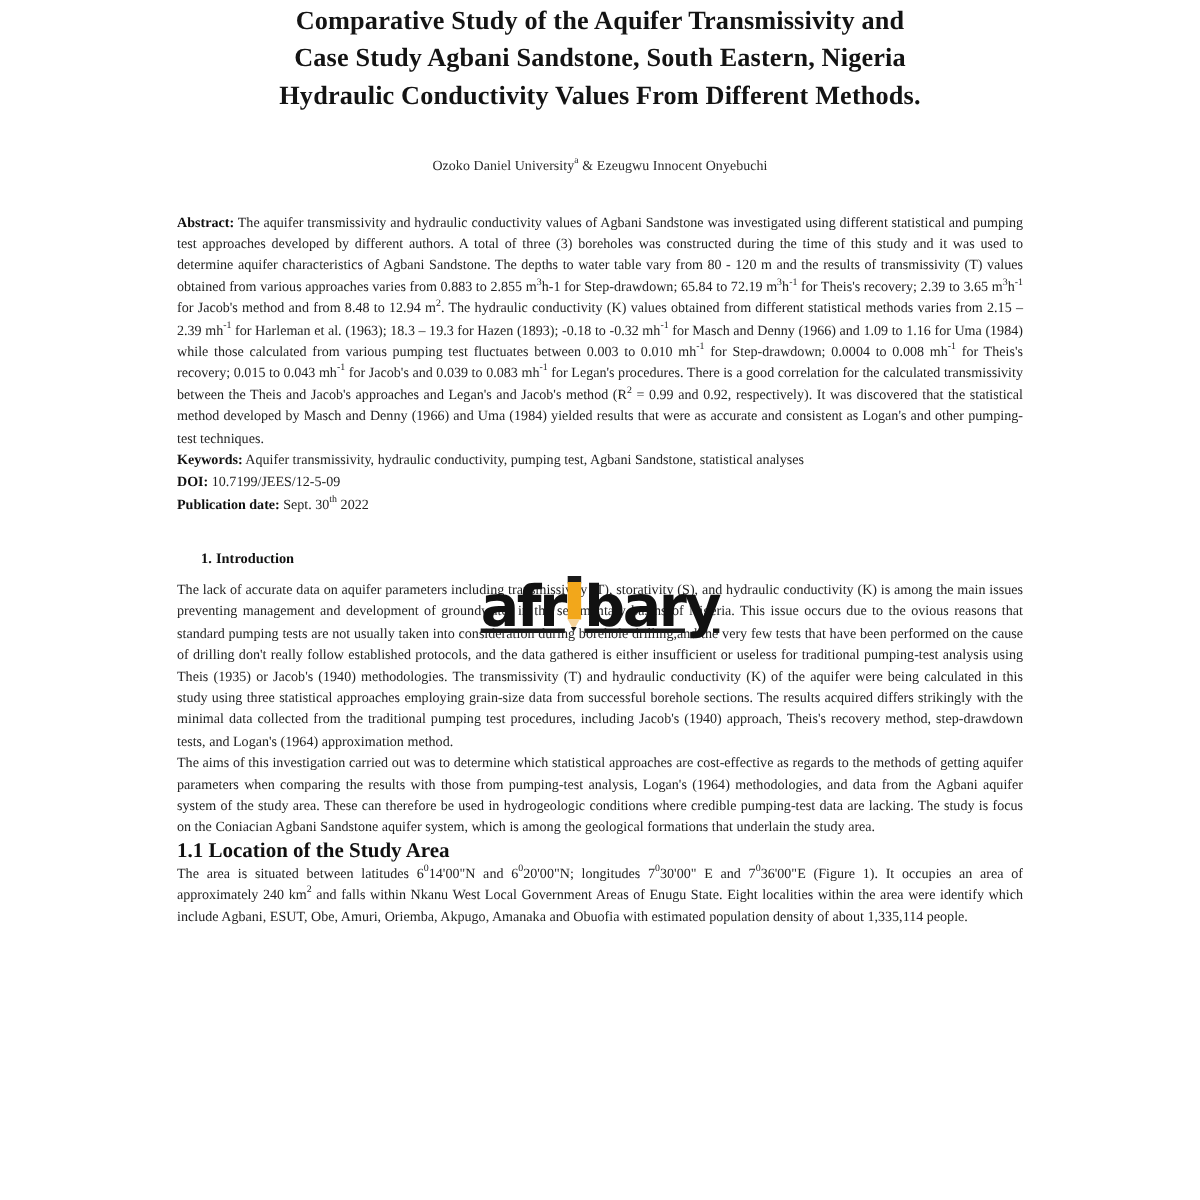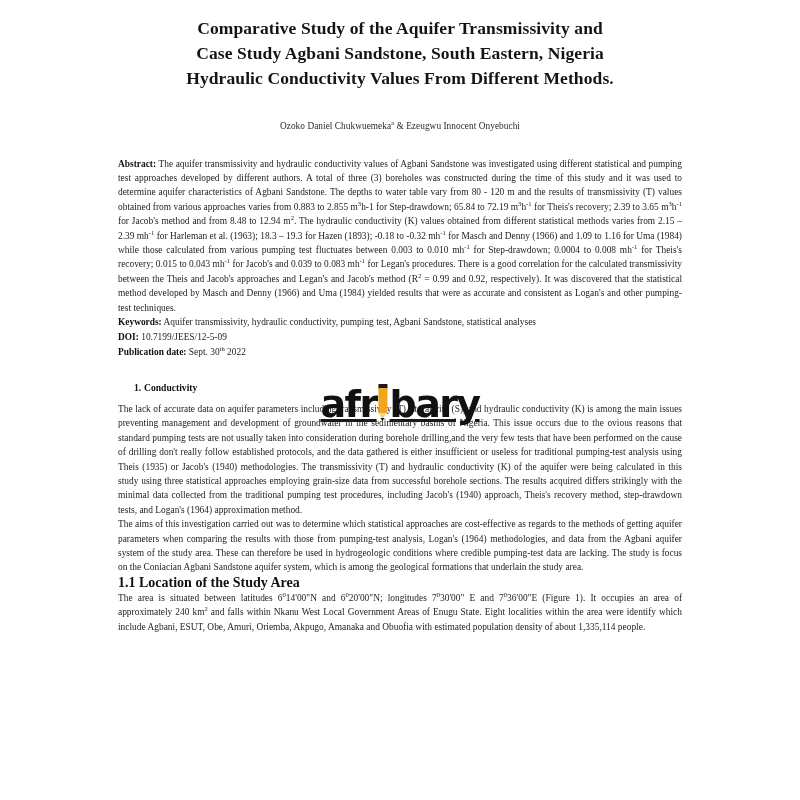--- a/index.html
+++ b/index.html
@@ -31,21 +31,21 @@
     text-align: center;
   }
   .title-line {
     font-family: "Liberation Serif", "DejaVu Serif", serif;
     font-weight: bold;
     font-size: 17.5px;
     line-height: 25px;
     letter-spacing: 0.1px;
     color: #141414;
   }
-  .title-block .title-line:first-child { padding-top: 16px; }
+  .title-block .title-line:first-child { padding-top: 1px; }
 
   
   .authors-block {
     margin-top: 28px;
     padding: 0 100px;
     text-align: center;
     font-size: 9.3px;
     line-height: 15.5px;
     color: #2a2a2a;
   }
@@ -161,36 +161,36 @@
 
 <div id="page">
 
   <div class="title-block">
     <div class="title-line">Comparative Study of the Aquifer Transmissivity and</div>
     <div class="title-line">Case Study Agbani Sandstone, South Eastern, Nigeria</div>
     <div class="title-line">Hydraulic Conductivity Values From Different Methods.</div>
   </div>
 
   <div class="authors-block">
-    <div class="authors-names"><span>Ozoko Daniel Chukwuemeka</span><sup class="aff">a</sup> <span>&amp; Ezeugwu Innocent Onyebuchi</span></div>
+    <div class="authors-names"><span>Ozoko Daniel University</span><sup class="aff">a</sup> <span>&amp; Ezeugwu Innocent Onyebuchi</span></div>
   </div>
 
   <div class="content">
 
     <p class="para"><span class="lbl">Abstract:</span> <span>The aquifer transmissivity and hydraulic conductivity values of Agbani Sandstone was investigated using different statistical and pumping test approaches developed by different authors. A total of three (3) boreholes was constructed during the time of this study and it was used to determine aquifer characteristics of Agbani Sandstone. The depths to water table vary from 80 - 120 m and the results of transmissivity (T) values obtained from various approaches varies from 0.883 to 2.855 m</span><sup>3</sup><span>h-1 for Step-drawdown; 65.84 to 72.19 m</span><sup>3</sup><span>h</span><sup>-1</sup><span> for Theis's recovery; 2.39 to 3.65 m</span><sup>3</sup><span>h</span><sup>-1</sup><span> for Jacob's method and from 8.48 to 12.94 m</span><sup>2</sup><span>. The hydraulic conductivity (K) values obtained from different statistical methods varies from 2.15 – 2.39 mh</span><sup>-1</sup><span> for Harleman et al. (1963); 18.3 – 19.3 for Hazen (1893); -0.18 to -0.32 mh</span><sup>-1</sup><span> for Masch and Denny (1966) and 1.09 to 1.16 for Uma (1984) while those calculated from various pumping test fluctuates between 0.003 to 0.010 mh</span><sup>-1</sup><span> for Step-drawdown; 0.0004 to 0.008 mh</span><sup>-1</sup><span> for Theis's recovery; 0.015 to 0.043 mh</span><sup>-1</sup><span> for Jacob's and 0.039 to 0.083 mh</span><sup>-1</sup><span> for Legan's procedures. There is a good correlation for the calculated transmissivity between the Theis and Jacob's approaches and Legan's and Jacob's method (R</span><sup>2</sup><span> = 0.99 and 0.92, respectively). It was discovered that the statistical method developed by Masch and Denny (1966) and Uma (1984) yielded results that were as accurate and consistent as Logan's and other pumping-test techniques.</span></p>
 
     <div class="meta-line"><span class="lbl">Keywords:</span> <span>Aquifer transmissivity, hydraulic conductivity, pumping test, Agbani Sandstone, statistical analyses</span></div>
 
     <div class="meta-line"><span class="lbl">DOI:</span> <span>10.7199/JEES/12-5-09</span></div>
 
     <div class="meta-line"><span class="lbl">Publication date:</span> <span>Sept. 30</span><sup>th</sup><span> 2022</span></div>
 
     <div class="gap-l"></div>
 
-    <div class="section-head"><span class="sec-num">1.</span><span>Conductivity</span></div>
+    <div class="section-head"><span class="sec-num">1.</span><span>Introduction</span></div>
 
     <div class="gap-s"></div>
 
     <p class="para">The lack of accurate data on aquifer parameters including transmissivity (T), storativity (S), and hydraulic conductivity (K) is among the main issues preventing management and development of groundwater in the sedimentary basins of Nigeria. This issue occurs due to the ovious reasons that standard pumping tests are not usually taken into consideration during borehole drilling,and the very few tests that have been performed on the cause of drilling don't really follow established protocols, and the data gathered is either insufficient or useless for traditional pumping-test analysis using Theis (1935) or Jacob's (1940) methodologies. The transmissivity (T) and hydraulic conductivity (K) of the aquifer were being calculated in this study using three statistical approaches employing grain-size data from successful borehole sections. The results acquired differs strikingly with the minimal data collected from the traditional pumping test procedures, including Jacob's (1940) approach, Theis's recovery method, step-drawdown tests, and Logan's (1964) approximation method.</p>
 
     <p class="para">The aims of this investigation carried out was to determine which statistical approaches are cost-effective as regards to the methods of getting aquifer parameters when comparing the results with those from pumping-test analysis, Logan's (1964) methodologies, and data from the Agbani aquifer system of the study area. These can therefore be used in hydrogeologic conditions where credible pumping-test data are lacking. The study is focus on the Coniacian Agbani Sandstone aquifer system, which is among the geological formations that underlain the study area.</p>
 
     <div class="subsection-head"><span>1.1</span> <span>Location of the Study Area</span></div>
 
     <p class="para"><span>The area is situated between latitudes 6</span><sup>0</sup><span>14'00"N and 6</span><sup>0</sup><span>20'00"N; longitudes 7</span><sup>0</sup><span>30'00" E and 7</span><sup>0</sup><span>36'00"E (Figure 1). It occupies an area of approximately 240 km</span><sup>2</sup><span> and falls within Nkanu West Local Government Areas of Enugu State. Eight localities within the area were identify which include Agbani, ESUT, Obe, Amuri, Oriemba, Akpugo, Amanaka and Obuofia with estimated population density of about 1,335,114 people.</span></p>

